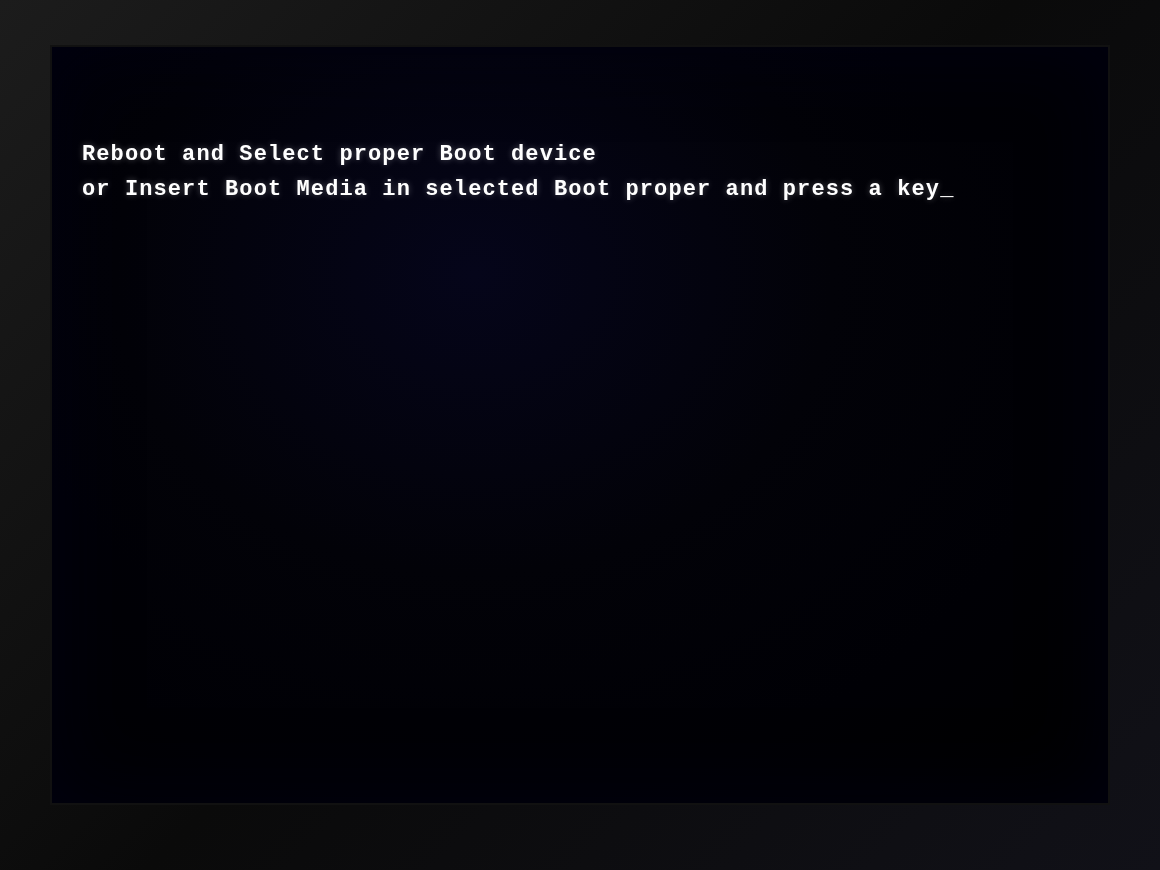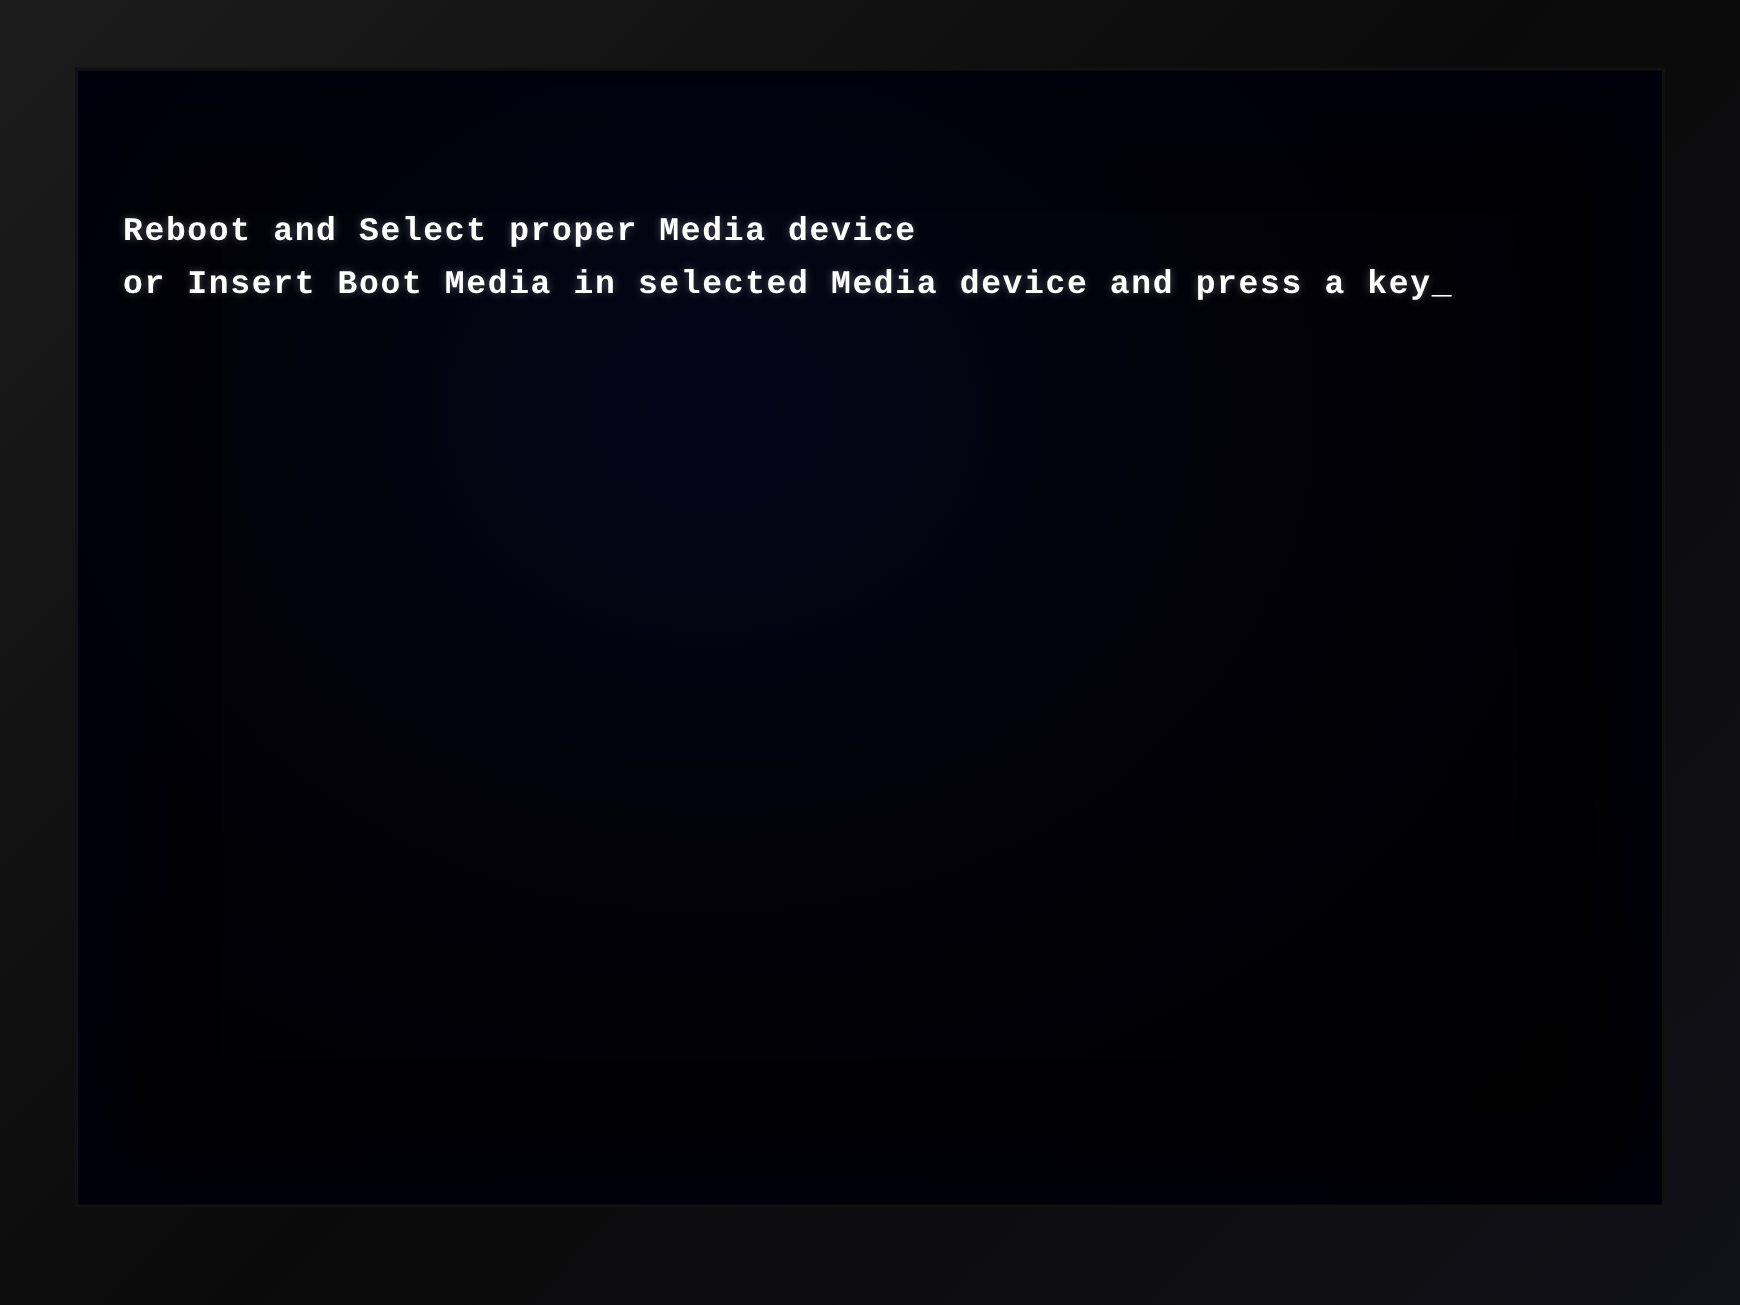--- a/index.html
+++ b/index.html
@@ -61,19 +61,19 @@
       display: inline-block;
       color: #ffffff;
     }
   </style>
 </head>
 <body>
 
 <div class="screen-bezel">
   <div class="screen-content">
     <div class="boot-message">
-      <span class="boot-line1">Reboot and Select proper Media device</span>
+      <span class="boot-line1">Reboot and Select proper Boot device</span>
       <span class="boot-line2">
-        <span>or Insert Boot Media in selected Media device and press a key</span><span class="cursor">_</span>
+        <span>or Insert Boot Media in selected Boot proper and press a key</span><span class="cursor">_</span>
       </span>
     </div>
   </div>
 </div>
 
 </body></html>

